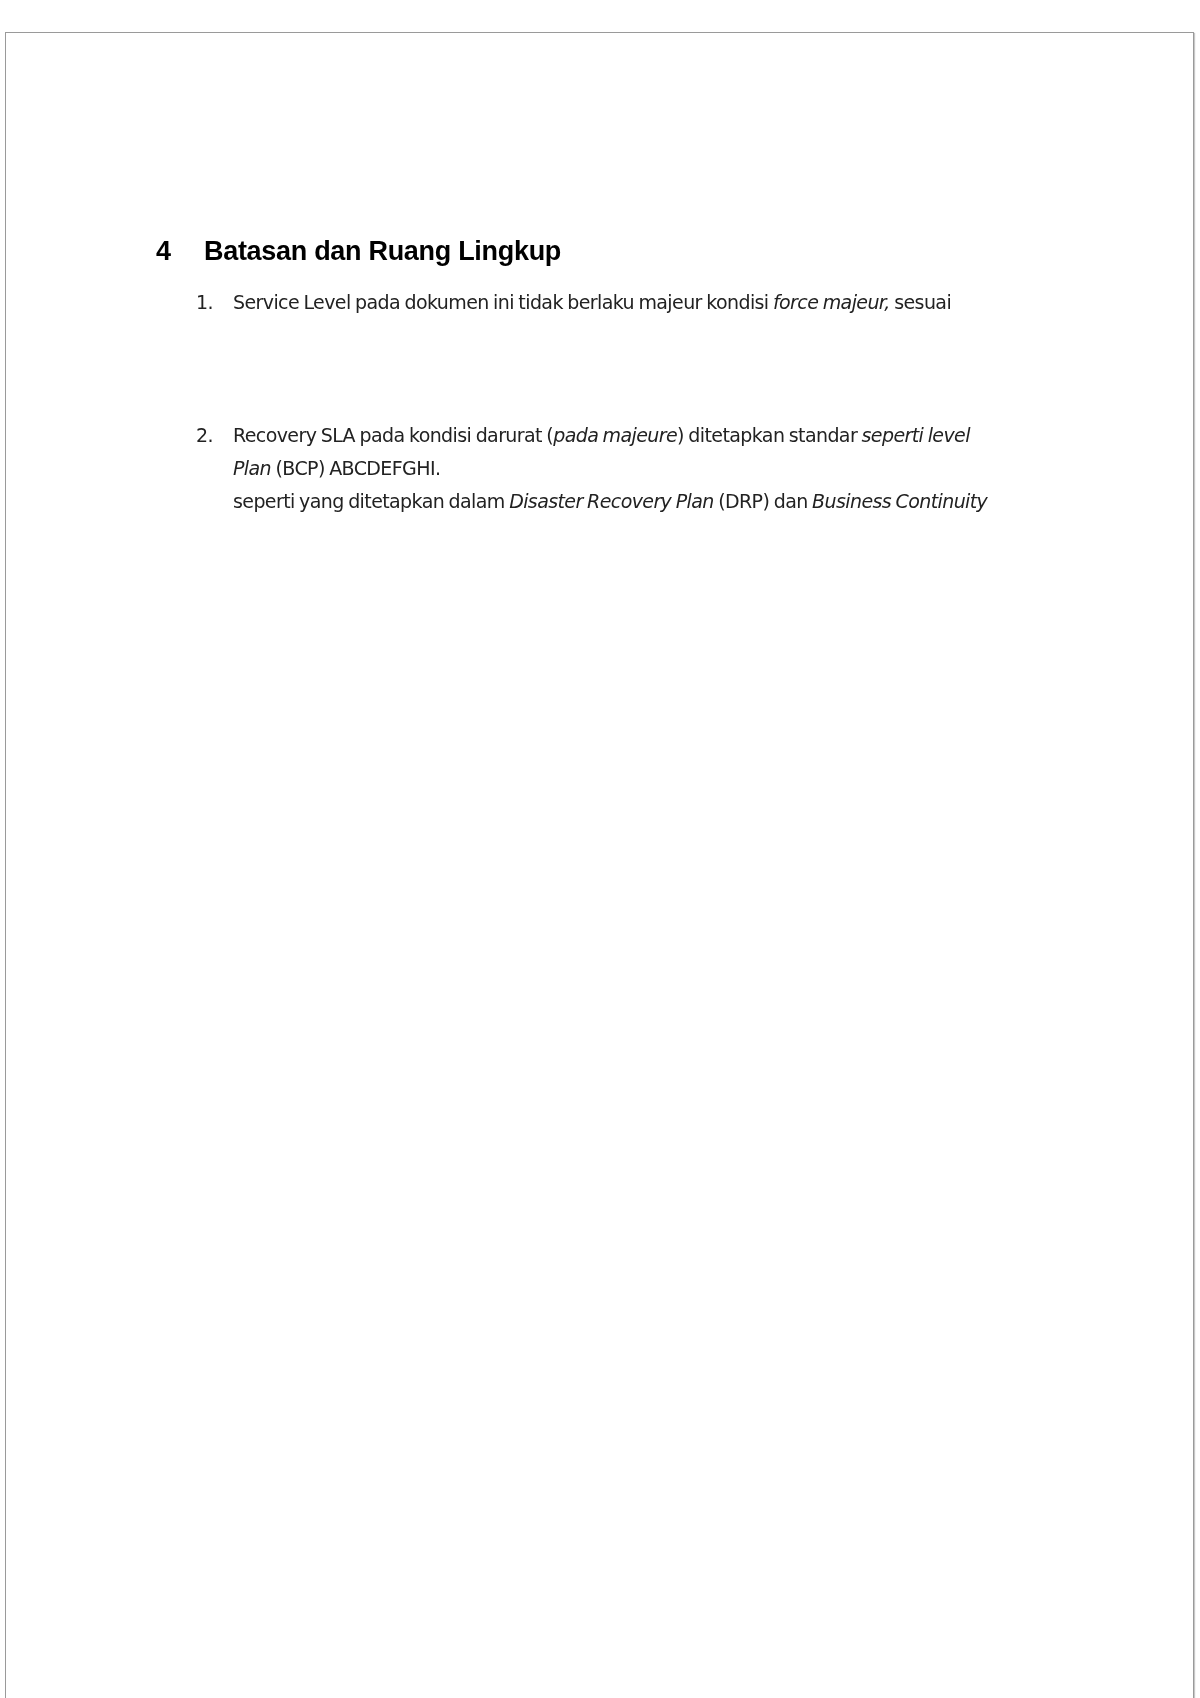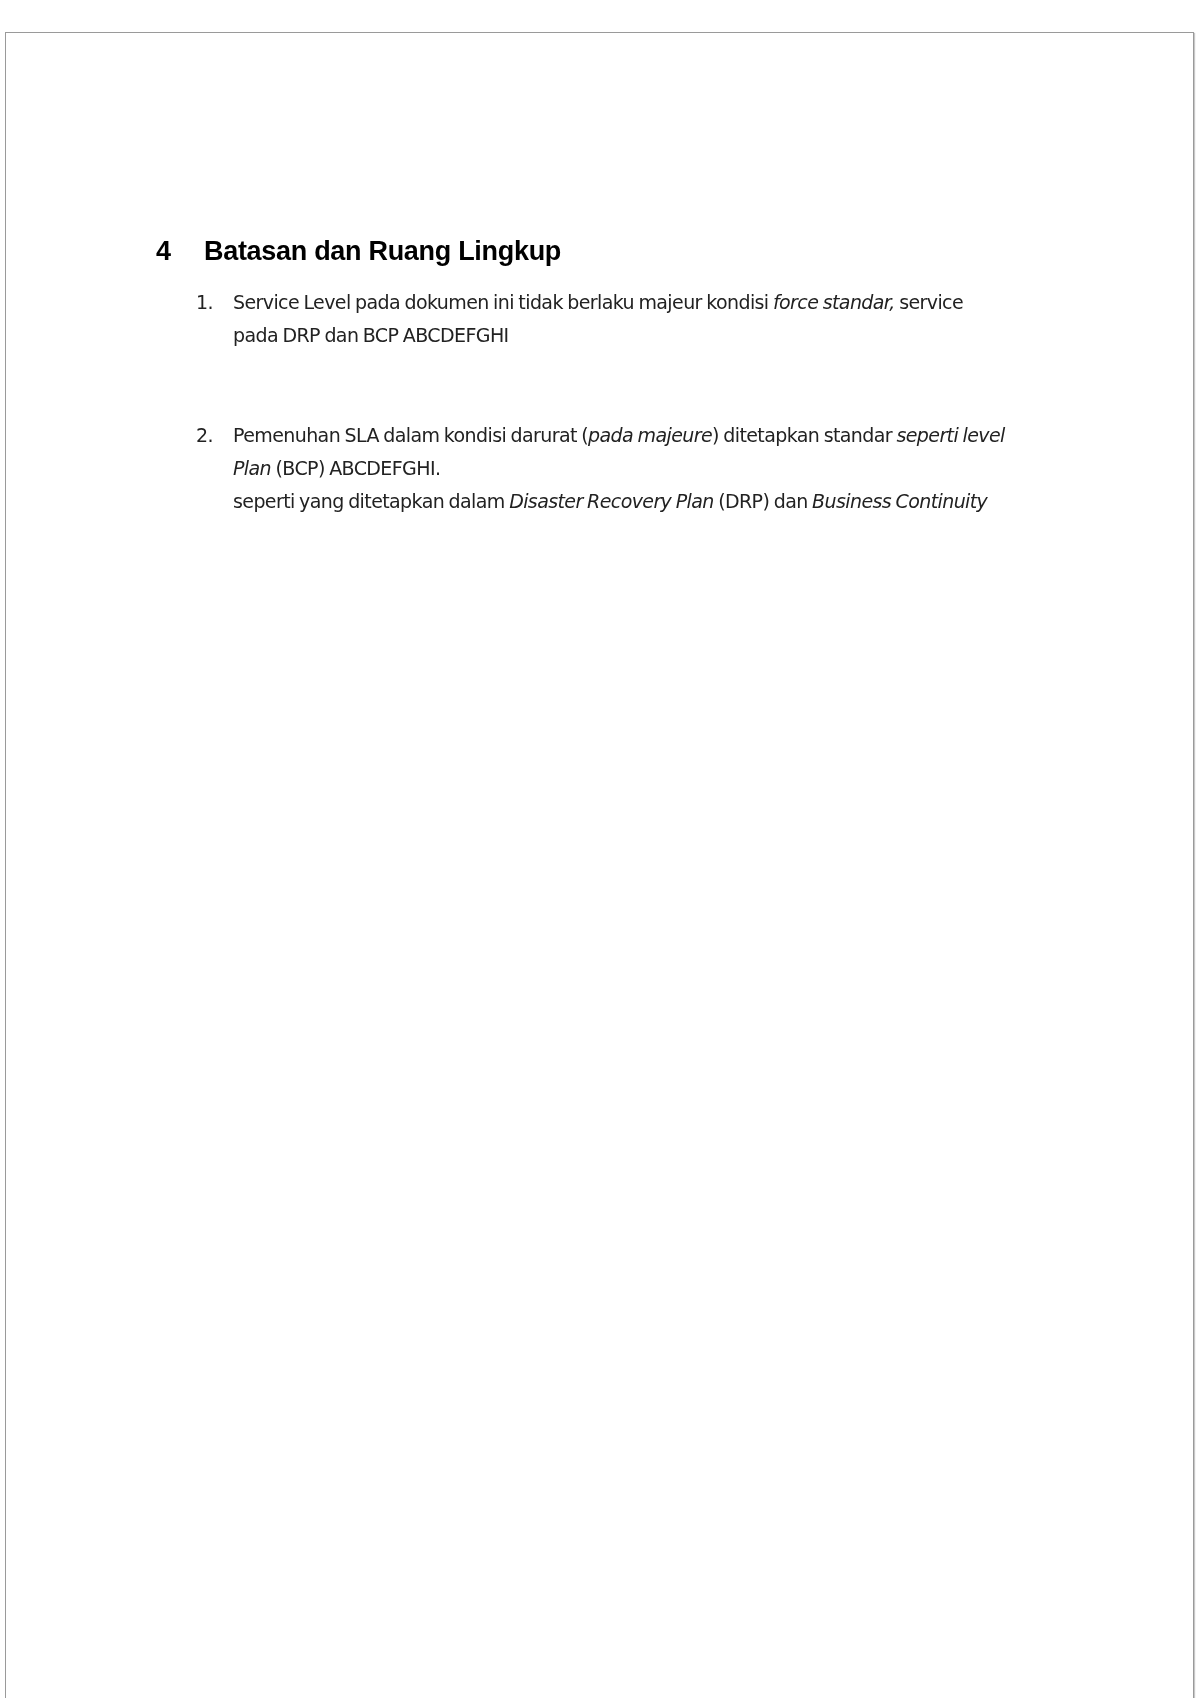--- a/index.html
+++ b/index.html
@@ -75,27 +75,26 @@
 
 <div class="page">
 
   <div class="heading">
     <span class="num">4</span><span>Batasan dan Ruang Lingkup</span>
   </div>
 
   <div class="item" id="item1">
     <span class="marker">1.</span>
     <div class="text">
-      <span class="line"><span>Service Level pada dokumen ini tidak berlaku majeur kondisi </span><i>force standar,</i><span> service</span></span>
-      <span class="line"><span>pada DRP dan BCP ABCDEFGHI</span></span>
+      <span class="line"><span>Service Level pada dokumen ini tidak berlaku majeur kondisi </span><i>force majeur,</i><span> sesuai</span></span>
     </div>
   </div>
 
   <div class="item" id="item2">
     <span class="marker">2.</span>
     <div class="text">
-      <span class="line"><span>Pemenuhan SLA dalam kondisi darurat (</span><i>pada majeure</i><span>) ditetapkan standar </span><i>seperti level</i></span>
+      <span class="line"><span>Recovery SLA pada kondisi darurat (</span><i>pada majeure</i><span>) ditetapkan standar </span><i>seperti level</i></span>
       <span class="line"><i>Plan</i><span> (BCP) ABCDEFGHI.</span></span>
       <span class="line"><span>seperti yang ditetapkan dalam </span><i>Disaster Recovery Plan</i><span> (DRP) dan </span><i>Business Continuity</i></span>
     </div>
   </div>
 
 </div>
 
 </body></html>

